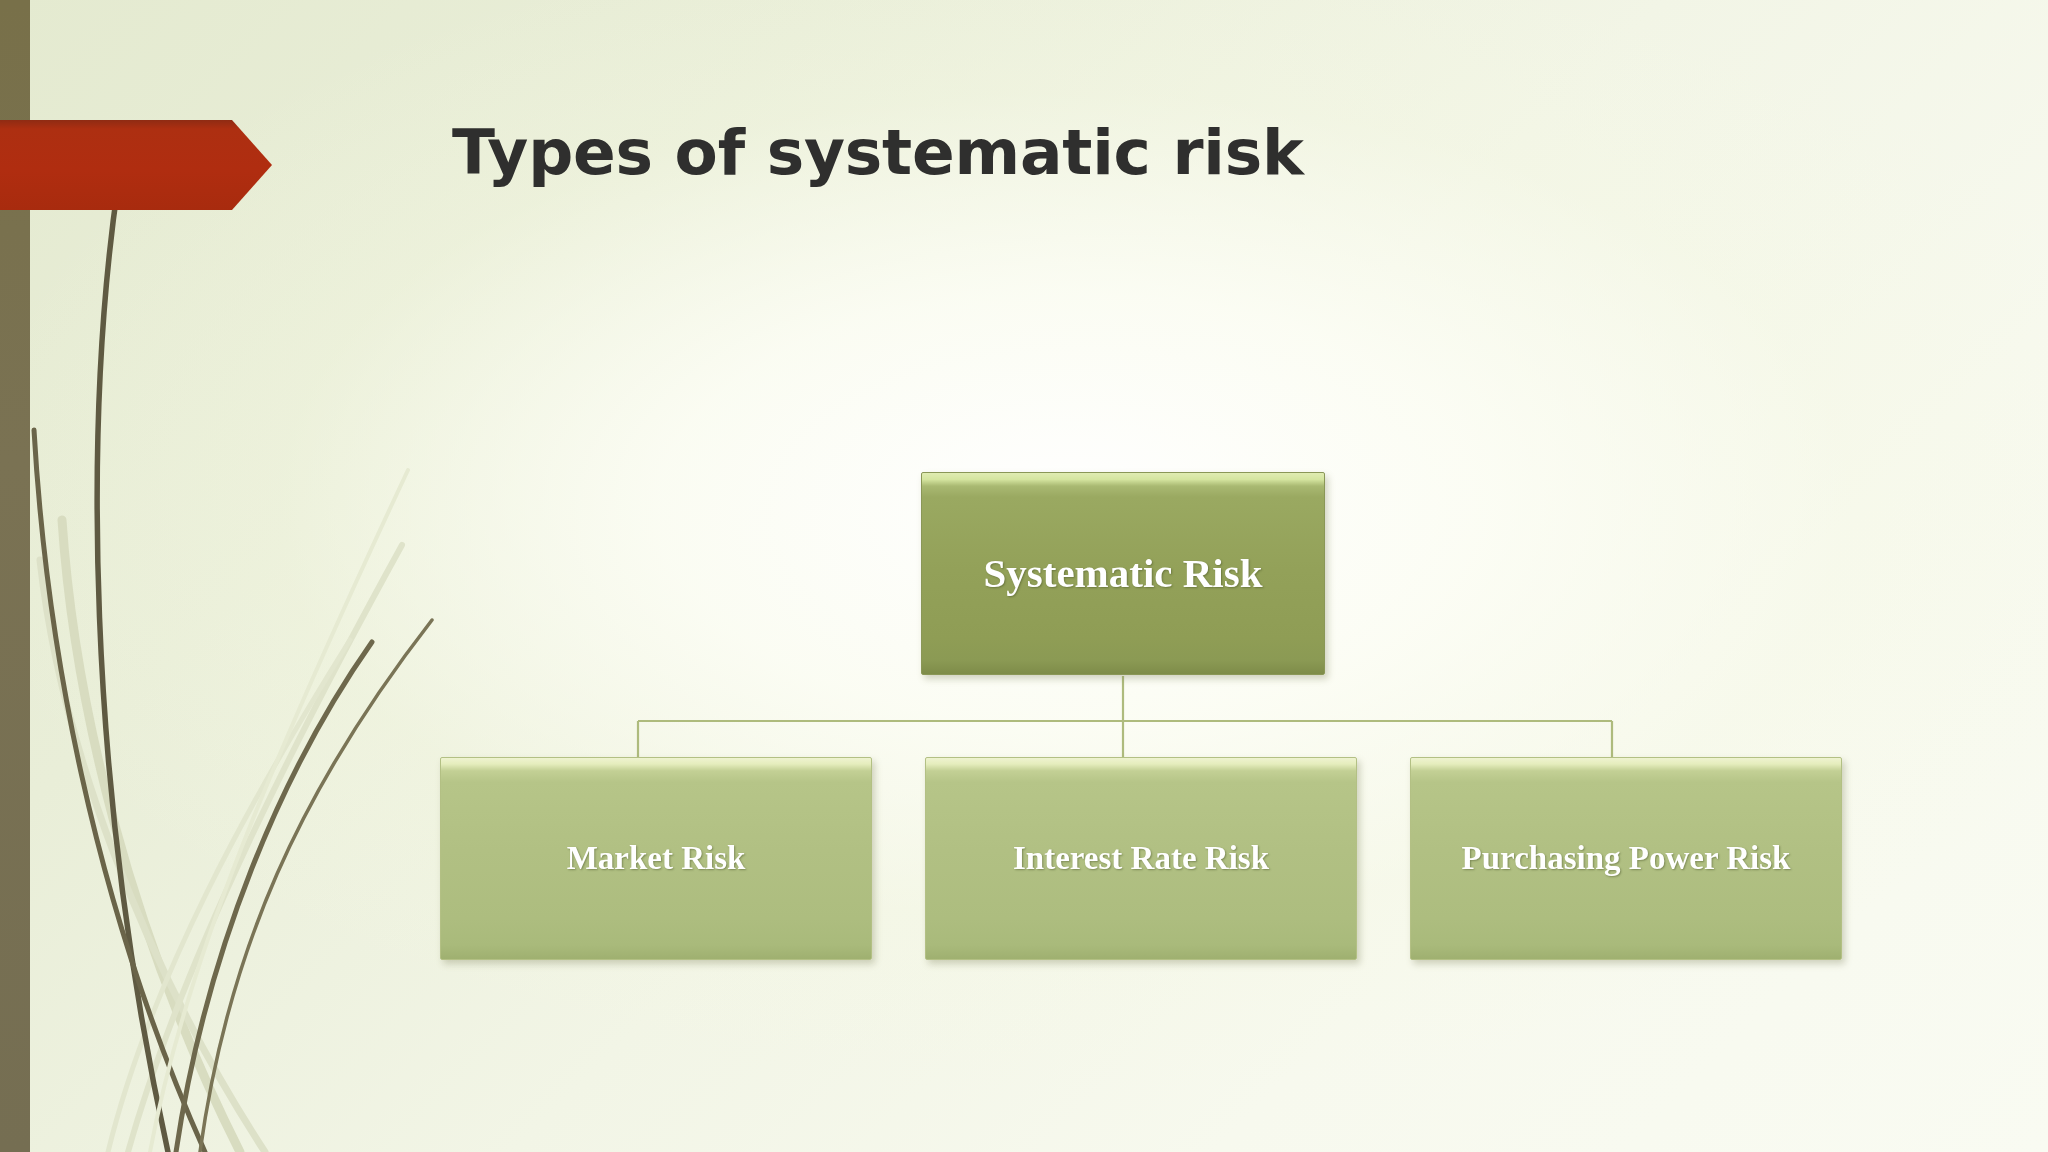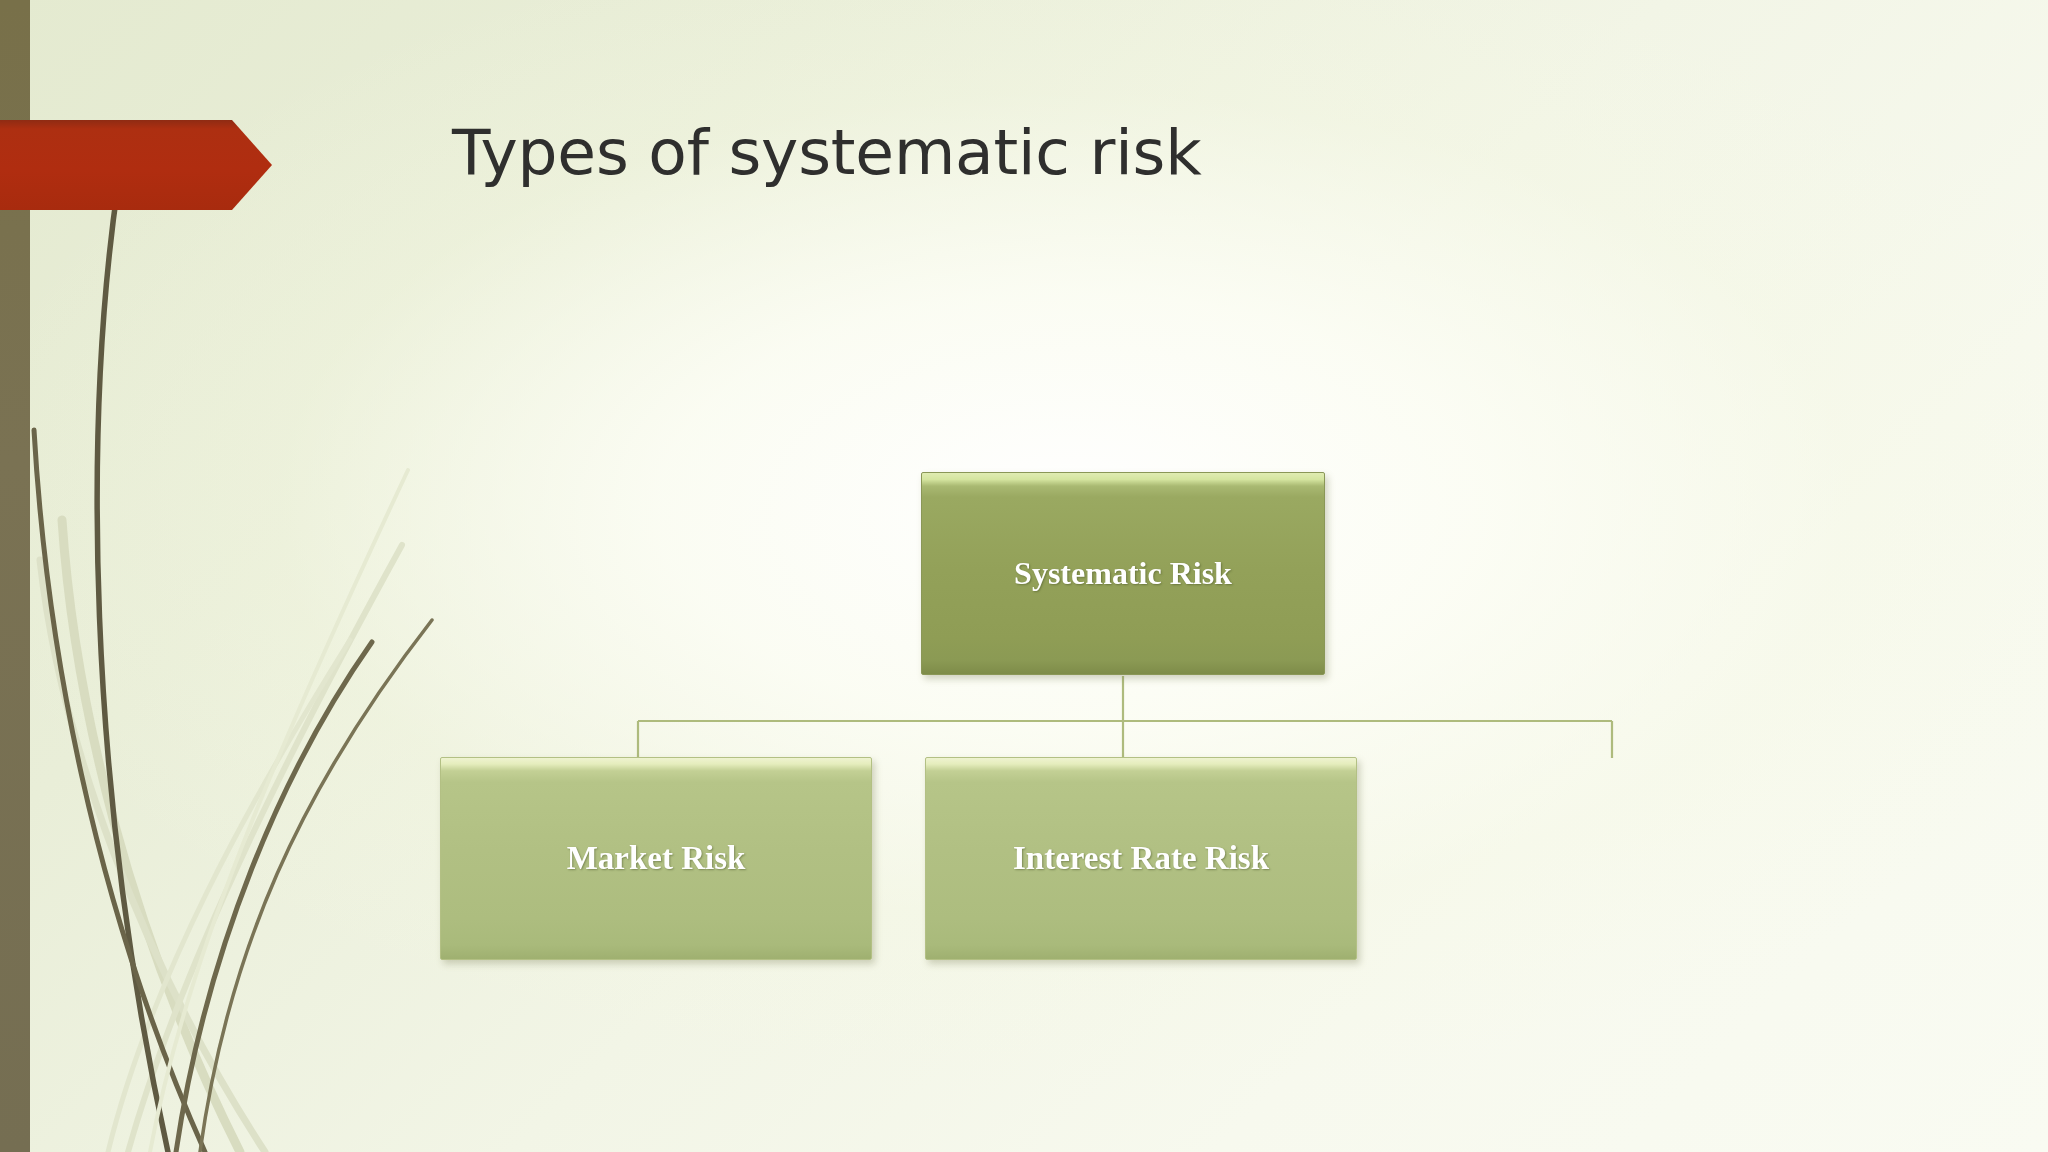--- a/index.html
+++ b/index.html
@@ -43,21 +43,21 @@
   .banner svg { display: block; }
 
   
   .slide-title {
     position: absolute;
     left: 452px;
     top: 118px;
     width: 1380px;
     color: #2f2f2e;
     font-size: 63px;
-    font-weight: 400;
+    font-weight: 700;
     letter-spacing: -0.2px;
     line-height: 1.1;
     white-space: nowrap;
     font-family: "DejaVu Sans", sans-serif;
   }
 
   
   .chart {
     position: absolute;
     left: 0; top: 0;
@@ -83,21 +83,21 @@
     text-shadow: 1px 1px 2px rgba(60,70,30,0.45);
     box-shadow: 3px 4px 7px rgba(120,125,85,0.33);
   }
   .node .label { display: block; padding: 0 14px; }
 
   .node-root {
     left: 921px;
     top: 472px;
     width: 404px;
     height: 203px;
-    font-size: 32px;
+    font-size: 41px;
     background:
       linear-gradient(180deg,
         #e0ecb2 0%,
         #d5e5a0 3.2%,
         #a9b972 6.5%,
         #9aa961 12%,
         #93a159 48%,
         #8f9d55 82%,
         #8b9a54 93%,
         #7e8c49 100%);
@@ -183,16 +183,19 @@
     </div>
 
     <div class="node node-child child-1">
       <span class="label">Market Risk</span>
     </div>
 
     <div class="node node-child child-2">
       <span class="label">Interest Rate Risk</span>
     </div>
 
+    <div class="node node-child child-3">
+      <span class="label">Purchasing Power Risk</span>
+    </div>
 
   </div>
 
 </div>
 
 </body></html>

